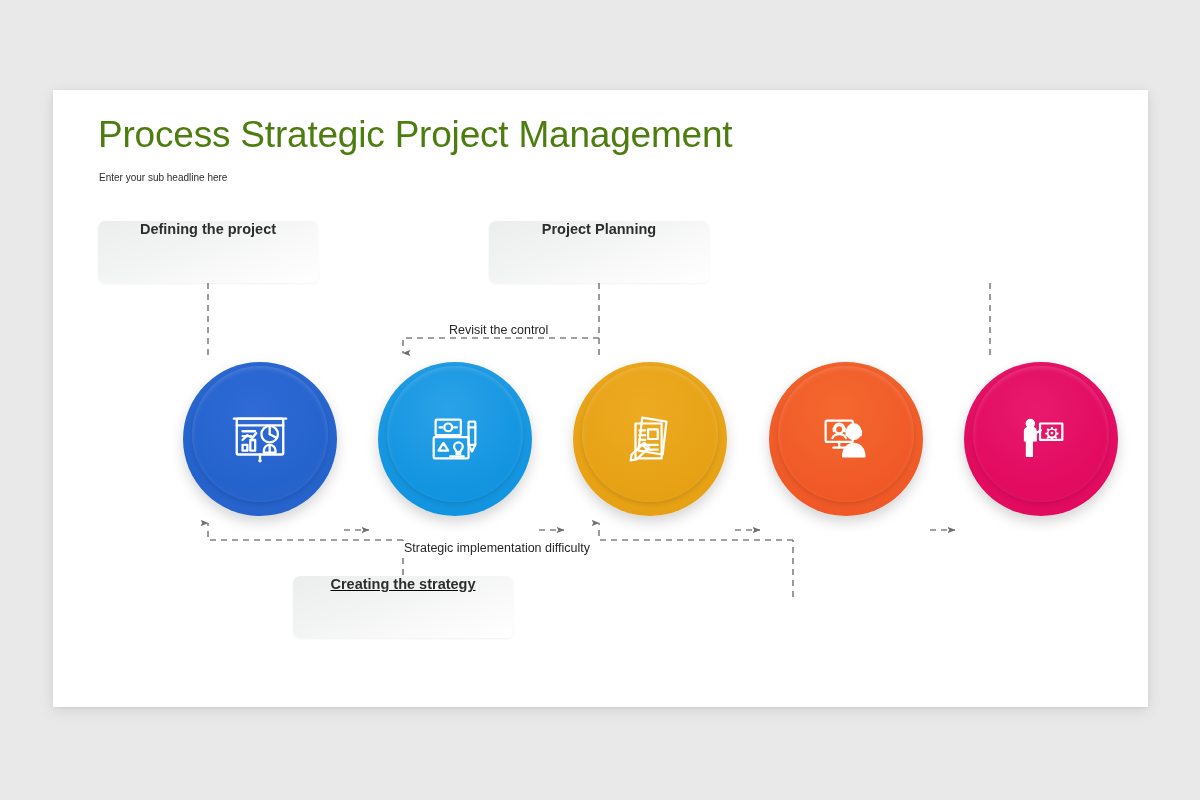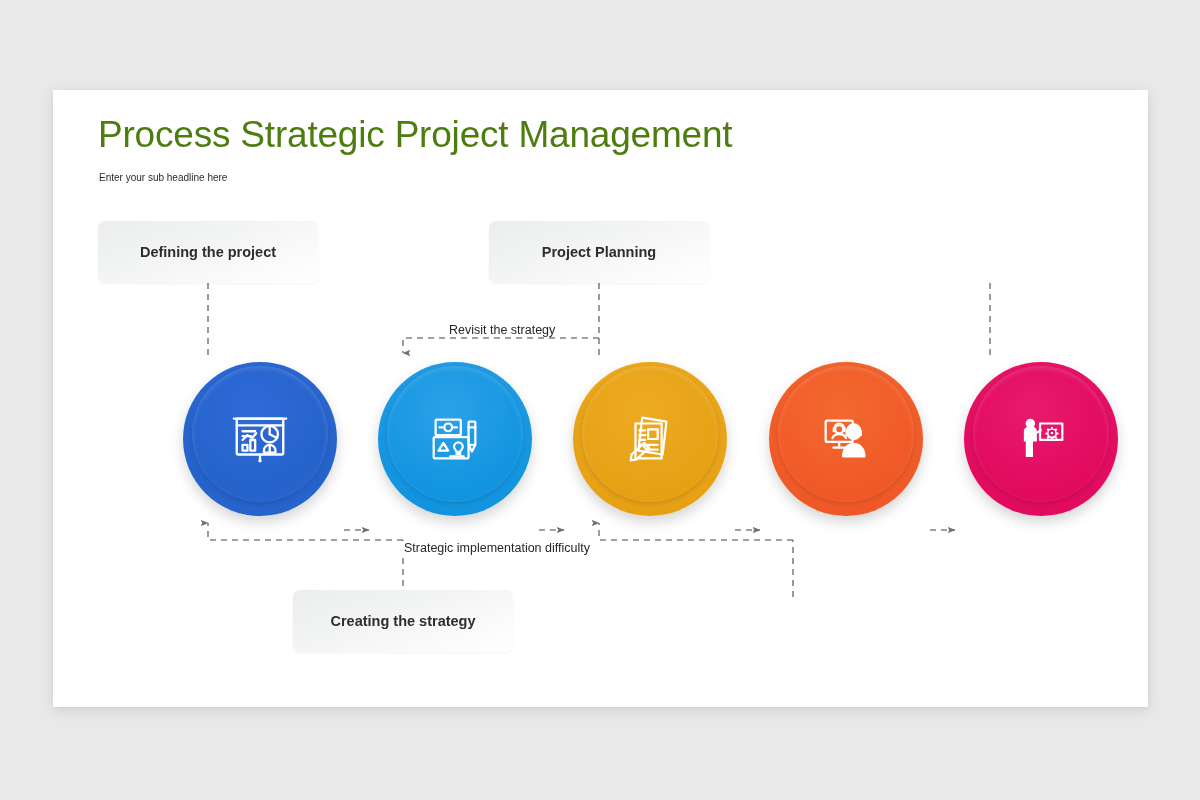--- a/index.html
+++ b/index.html
@@ -49,34 +49,34 @@
   }
 
   
   .label-box {
     position: absolute;
     width: 220px;
     height: 62px;
     border-radius: 7px;
     background: linear-gradient(160deg, #eceded 0%, #f2f3f3 38%, #fafafa 72%, #ffffff 100%);
     display: flex;
-    align-items: center;
+    align-items: flex-start;
     justify-content: center;
     box-shadow: 0 1px 3px rgba(0,0,0,0.055);
   }
   .label-box span {
     font-size: 14.5px;
     font-weight: bold;
     color: #2d2d2d;
     text-align: center;
     white-space: nowrap;
   }
 
   .box-top   { top: 131px; }
-  .box-bottom{ top: 500px; }
+  .box-bottom{ top: 486px; text-decoration: underline; }
 
   #box-defining  { left: 45px;  }
   #box-planning  { left: 436px; }
   #box-review    { left: 827px; }
   #box-creating  { left: 240px; }
   #box-implement { left: 631px; width: 217px; }
 
   
   .node {
     position: absolute;
@@ -172,21 +172,21 @@
 
       <path d="M740,450 L546,450 L546,433" marker-end="url(#arr-u)"></path>
 
       <path d="M291,440 L316,440" marker-end="url(#arr-r)"></path>
       <path d="M486,440 L511,440" marker-end="url(#arr-r)"></path>
       <path d="M682,440 L707,440" marker-end="url(#arr-r)"></path>
       <path d="M877,440 L902,440" marker-end="url(#arr-r)"></path>
     </g>
   </svg>
 
-  <div id="label-revisit" class="conn-label">Revisit the strategy</div>
+  <div id="label-revisit" class="conn-label">Revisit the control</div>
   <div id="label-anticipate" class="conn-label">Strategic implementation difficulty</div>
 
   <div id="box-defining" class="label-box box-top">
     <span>Defining the project</span>
   </div>
   <div id="box-planning" class="label-box box-top">
     <span>Project Planning</span>
   </div>
 
   <div id="box-creating" class="label-box box-bottom">

